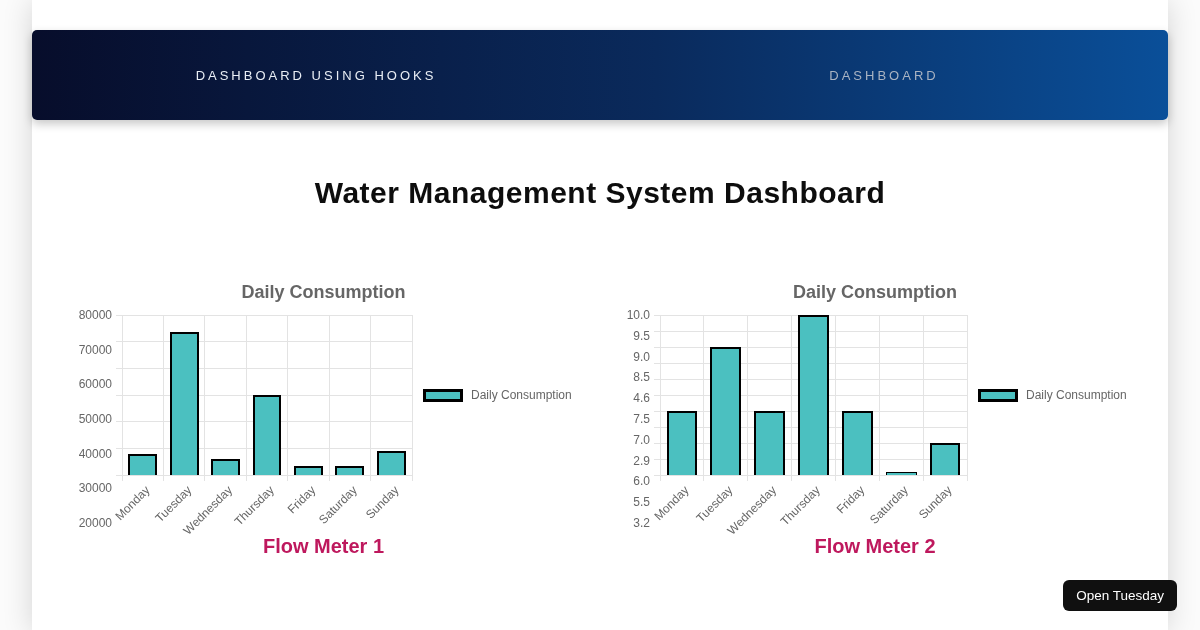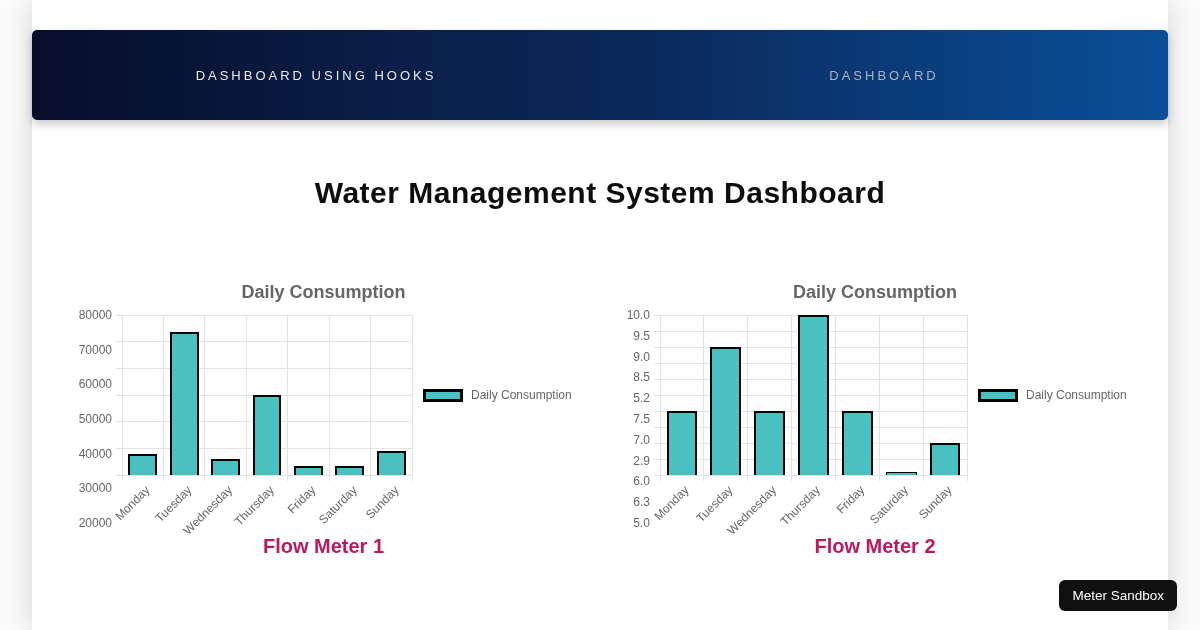--- a/index.html
+++ b/index.html
@@ -203,27 +203,27 @@
     </section>
 
     <section class="chart c1">
       <div class="chart-title">Daily Consumption</div>
       <div class="canvas">
         <div class="ycol">
             <span class="ytick" style="top: 0%;">10.0</span>
             <span class="ytick" style="top: 10%;">9.5</span>
             <span class="ytick" style="top: 20%; text-align: right;">9.0</span>
             <span class="ytick" style="top: 30%;">8.5</span>
-            <span class="ytick" style="top: 40%;">5.2</span>
+            <span class="ytick" style="top: 40%;">4.6</span>
             <span class="ytick" style="top: 50%;">7.5</span>
             <span class="ytick" style="top: 60%;">7.0</span>
             <span class="ytick" style="top: 70%;">2.9</span>
             <span class="ytick" style="top: 80%;">6.0</span>
-            <span class="ytick" style="top: 90%;">6.3</span>
-            <span class="ytick" style="top: 100%;">5.0</span>
+            <span class="ytick" style="top: 90%;">5.5</span>
+            <span class="ytick" style="top: 100%;">3.2</span>
           </div>
         <div class="plotwrap">
           <div class="plot">
             <div class="legend">
               <span class="swatch"></span>
               <span class="ltext">Daily Consumption</span>
             </div>
           <div class="gridline-h" style="top: calc(0% - 0.5px);"></div>
               <div class="gridline-h" style="top: calc(10% - 0.5px);"></div>
               <div class="gridline-h" style="top: calc(20% - 0.5px);"></div>
@@ -289,13 +289,13 @@
               </div>
             </div>
         </div>
       </div>
       <div class="chart-footer">Flow Meter 2</div>
     </section>
 
   </div>
 </div>
 
-<button class="sandbox-btn">Meter Sandbox</button>
+<button class="sandbox-btn">Open Tuesday</button>
 
 </body></html>

